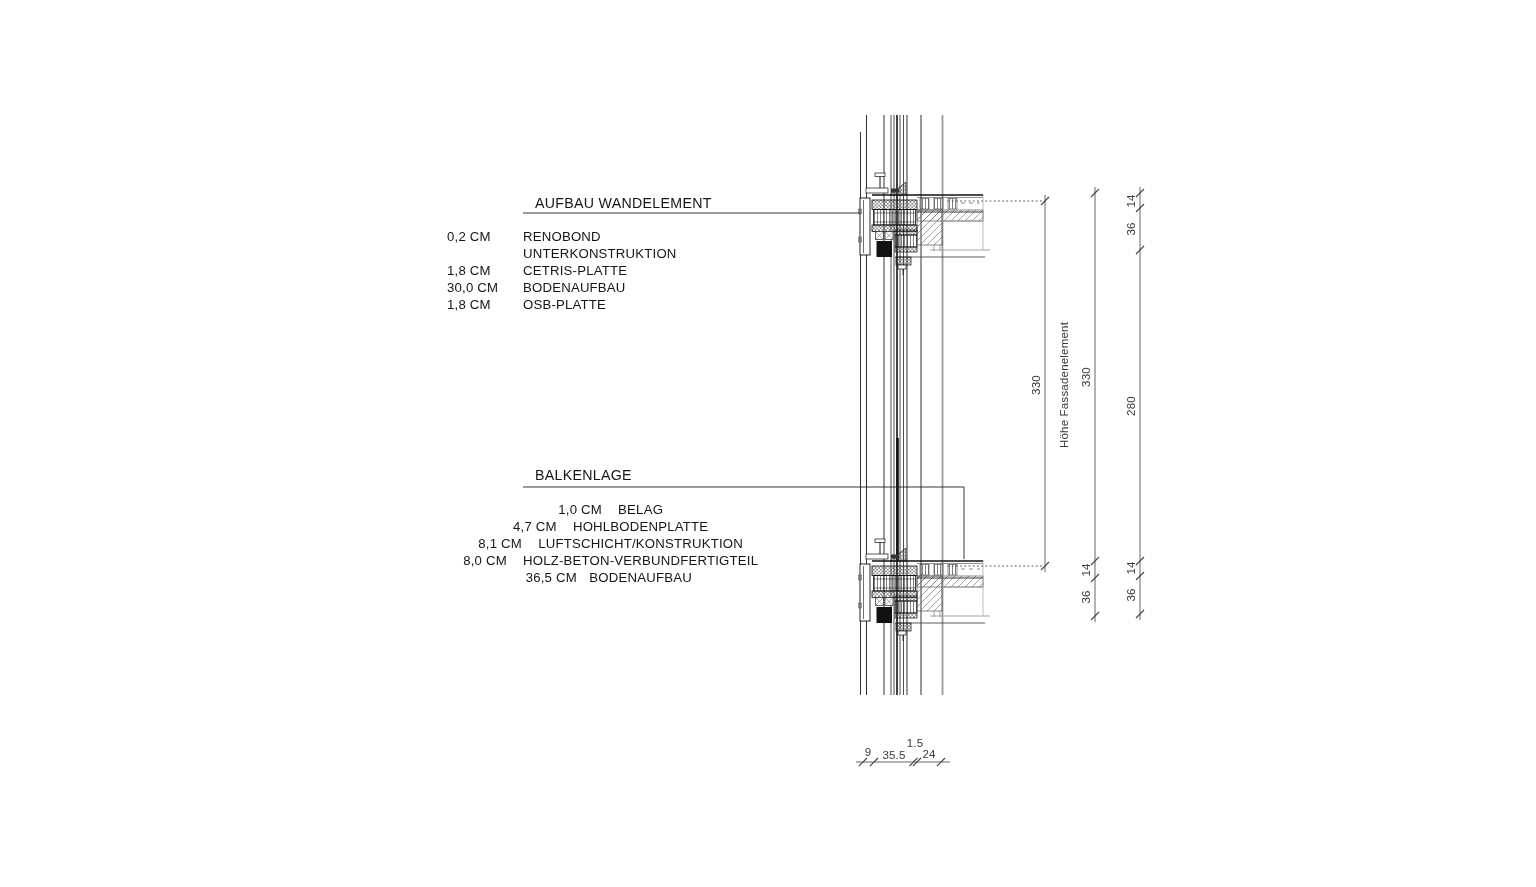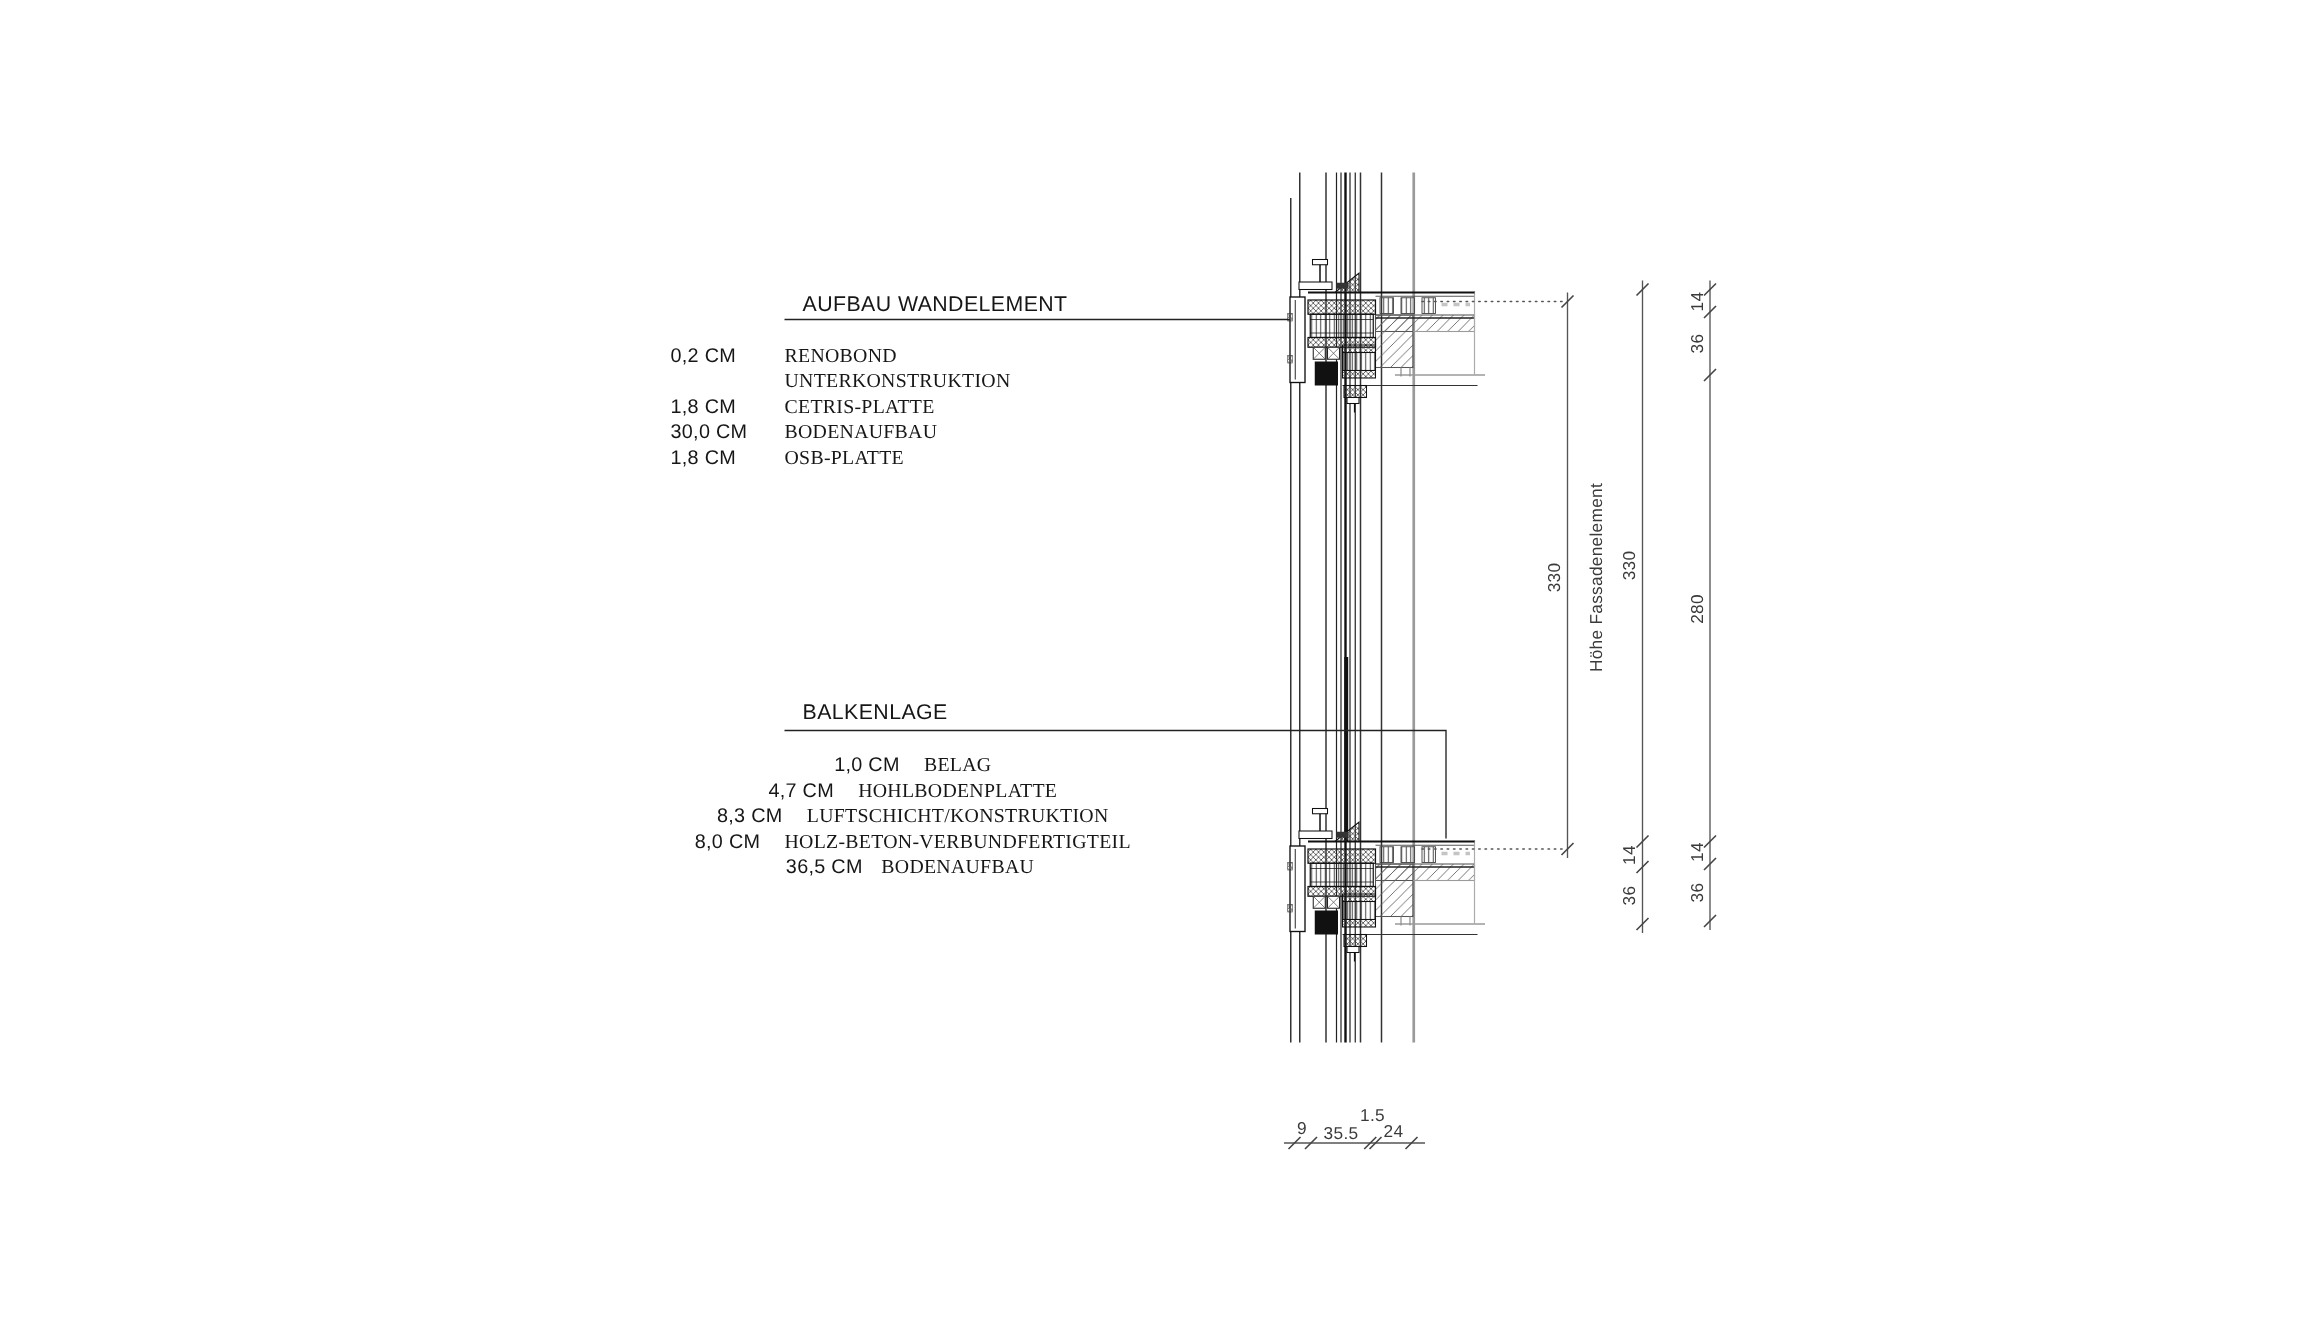--- a/index.html
+++ b/index.html
@@ -5,21 +5,21 @@
   html,body{margin:0;padding:0;background:#ffffff;}
   body{width:1536px;height:887px;position:relative;overflow:hidden;
        font-family:"Liberation Sans",sans-serif;color:#111;}
   #stage{position:absolute;left:0;top:0;width:1536px;height:887px;}
   svg{position:absolute;left:0;top:0;}
   .txtblock{position:absolute;font-size:13.2px;letter-spacing:.2px;color:#161616;}
   .blk-title{position:absolute;left:76px;top:0;font-size:14.2px;letter-spacing:.3px;white-space:nowrap;margin-left:12px;}
   .rows{position:absolute;left:0;white-space:nowrap;}
   .row{height:17px;line-height:17px;display:block;}
   .size{display:inline-block;width:76px;}
-  .layer{display:inline-block;font-family:Liberation Serif, serif;}
+  .layer{display:inline-block;}
   .dimtext{font-size:11.5px;fill:#3a3a3a;letter-spacing:.2px;}
 </style>
 </head>
 <body>
 
 <div id="stage">
 
 <svg width="1536" height="887" viewBox="0 0 1536 887">
   <defs>
     <pattern id="pdiag" width="7" height="7" patternUnits="userSpaceOnUse">
@@ -185,21 +185,21 @@
 <div class="txtblock" style="left:447px;top:467px;">
   <div class="blk-title">BALKENLAGE</div>
   <div class="rows" style="top:34px;text-align:center;">
     <div class="row">
       <span class="size">1,0 CM</span><span class="layer">BELAG</span>
     </div>
     <div class="row">
       <span class="size">4,7 CM</span><span class="layer">HOHLBODENPLATTE</span>
     </div>
     <div class="row">
-      <span class="size">8,3 CM</span><span class="layer">LUFTSCHICHT/KONSTRUKTION</span>
+      <span class="size">8,1 CM</span><span class="layer">LUFTSCHICHT/KONSTRUKTION</span>
     </div>
     <div class="row">
       <span class="size">8,0 CM</span><span class="layer">HOLZ-BETON-VERBUNDFERTIGTEIL</span>
     </div>
     <div class="row">
       <span class="size">36,5 CM</span><span class="layer">BODENAUFBAU</span>
     </div>
   </div>
 </div>
 

